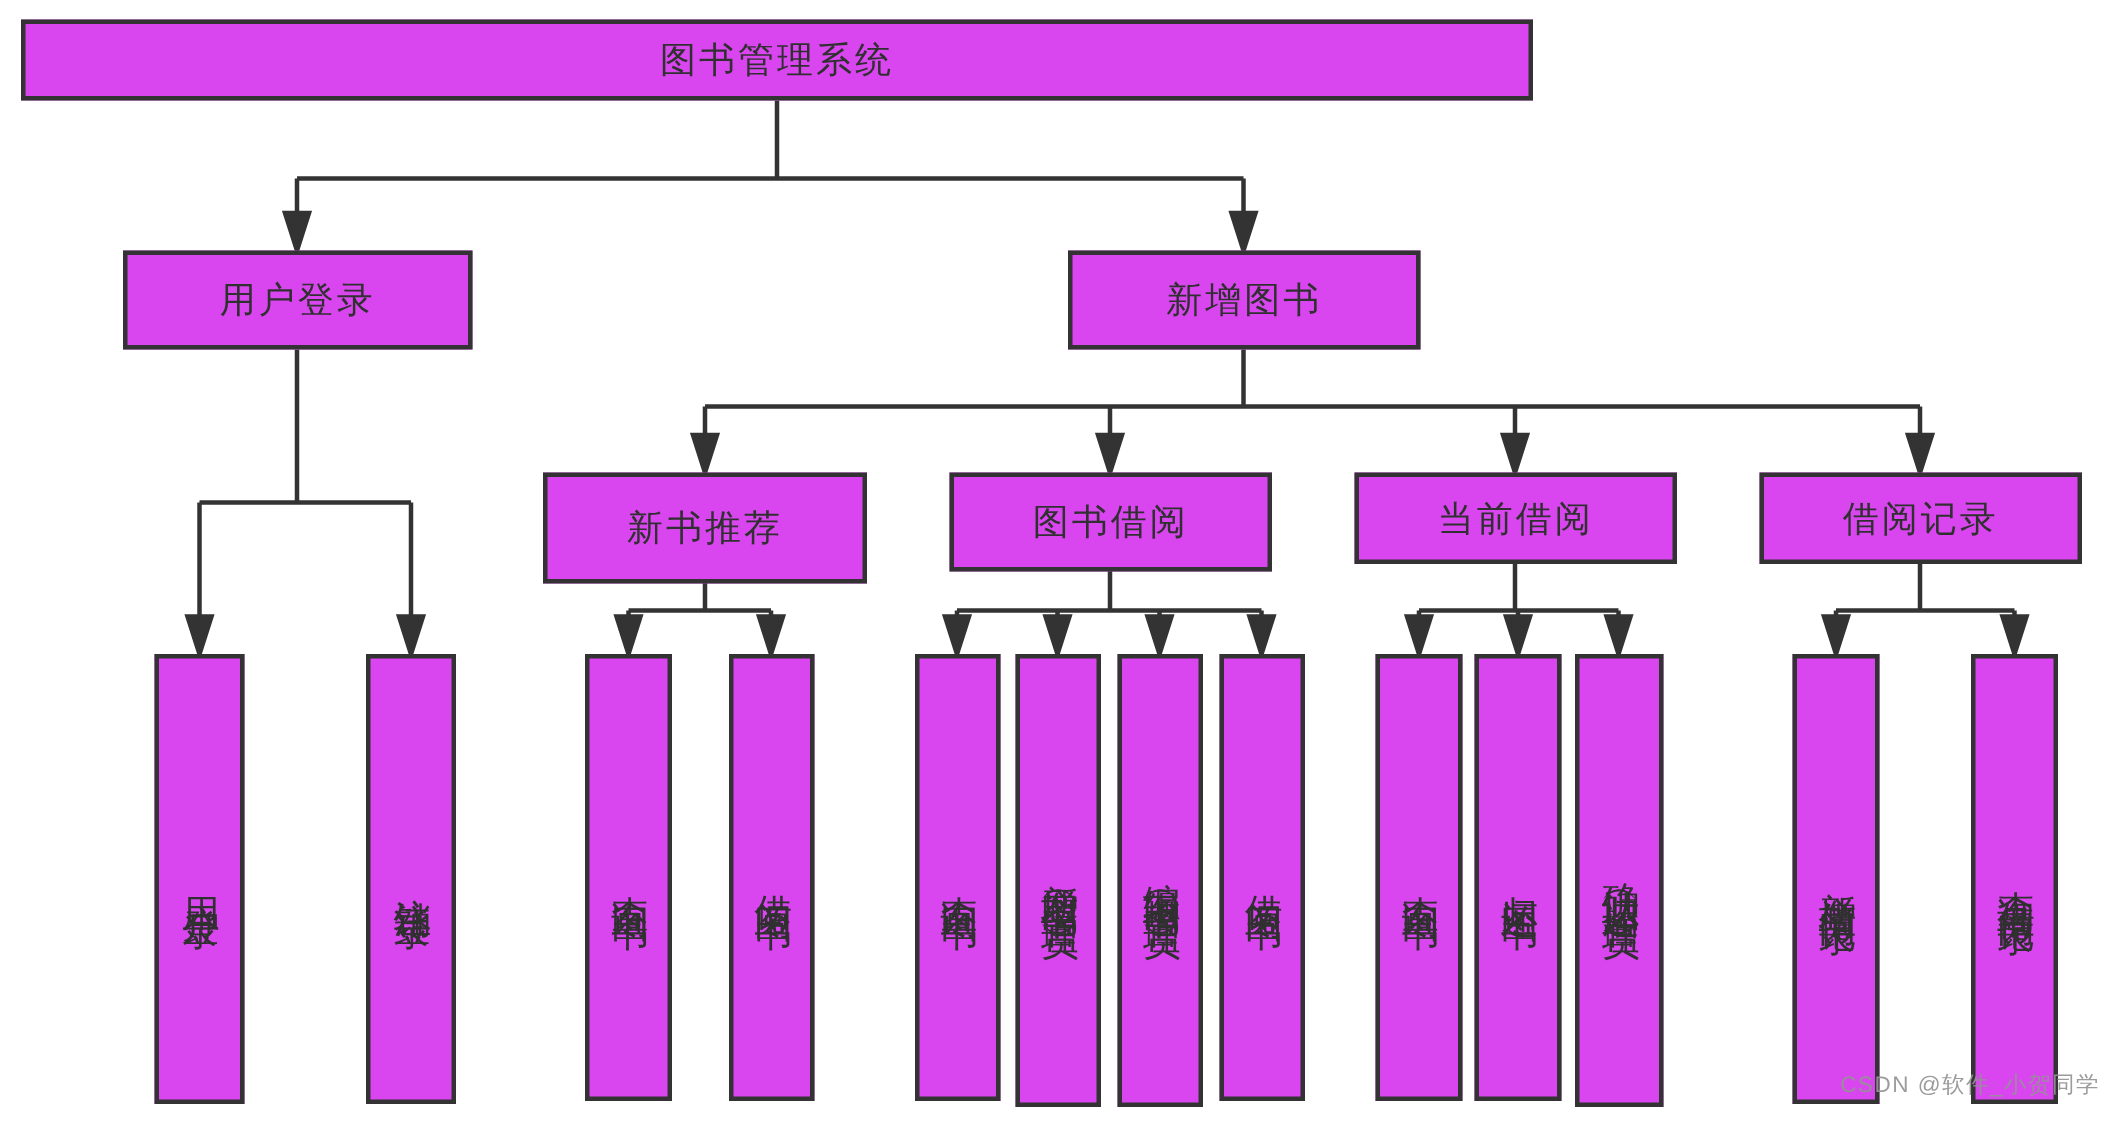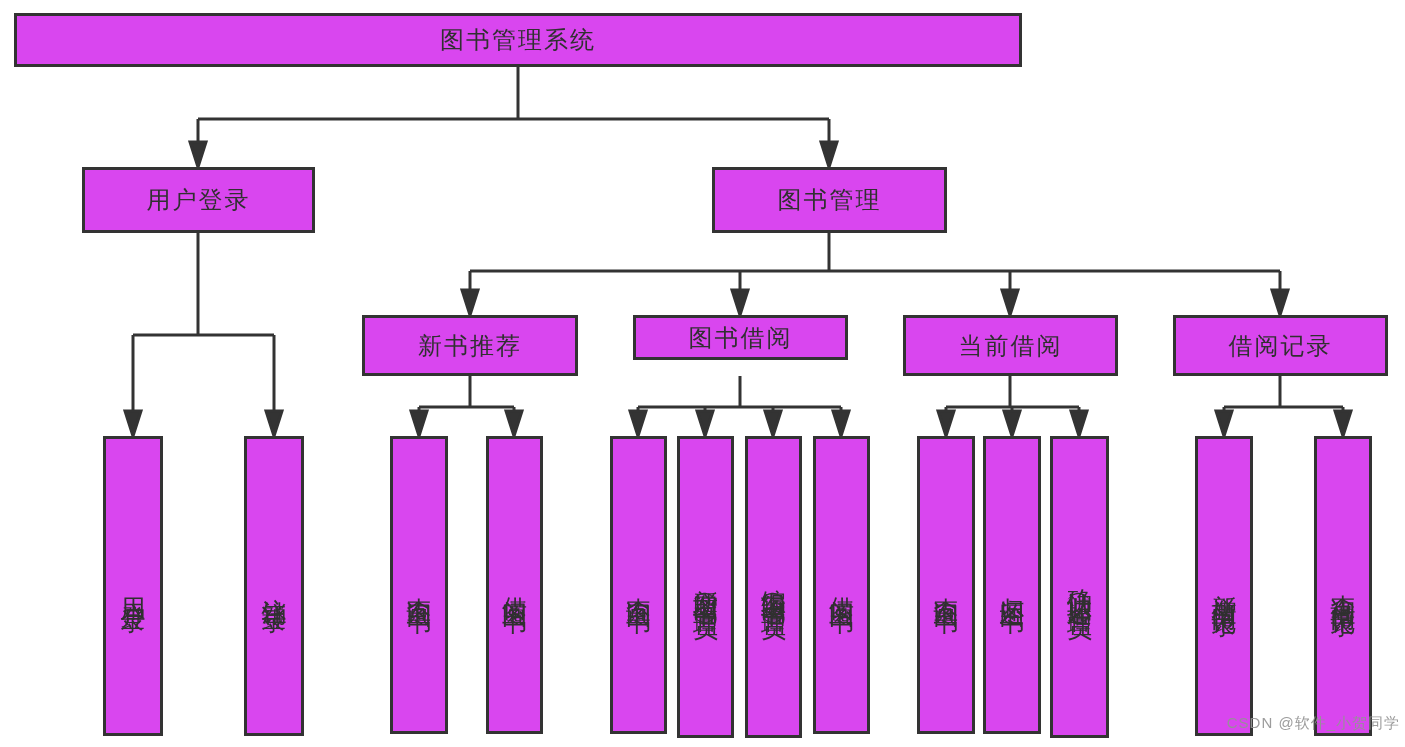--- a/index.html
+++ b/index.html
@@ -111,24 +111,24 @@
         <path d="M1343,407 V414" fill="none"></path>
         <polygon points="1216,411 1232,411 1224,436"></polygon>
         <polygon points="1335,411 1351,411 1343,436"></polygon>
       </g>
     </g>
   </svg>
 
   <div class="node h" style="left:14px;top:13px;width:1008px;height:54px;">图书管理系统</div>
 
   <div class="node h" style="left:82px;top:167px;width:233px;height:66px;">用户登录</div>
-  <div class="node h" style="left:712px;top:167px;width:235px;height:66px;">图书管理</div>
+  <div class="node h" style="left:712px;top:167px;width:235px;height:66px;">新增图书</div>
 
-  <div class="node h" style="left:362px;top:315px;width:216px;height:61px;">新书推荐</div>
-  <div class="node h" style="left:633px;top:315px;width:215px;height:45px;">图书借阅</div>
+  <div class="node h" style="left:362px;top:315px;width:216px;height:74px;">新书推荐</div>
+  <div class="node h" style="left:633px;top:315px;width:215px;height:66px;">图书借阅</div>
   <div class="node h" style="left:903px;top:315px;width:215px;height:61px;">当前借阅</div>
   <div class="node h" style="left:1173px;top:315px;width:215px;height:61px;">借阅记录</div>
 
   <div class="node v" style="left:103px;top:436px;width:60px;height:300px;">用户登录</div>
   <div class="node v" style="left:244px;top:436px;width:60px;height:300px;">注销登录</div>
 
   <div class="node v" style="left:390px;top:436px;width:58px;height:298px;">查询图书</div>
   <div class="node v" style="left:486px;top:436px;width:57px;height:298px;">借阅图书</div>
 
   <div class="node v" style="left:610px;top:436px;width:57px;height:298px;">查询图书</div>

